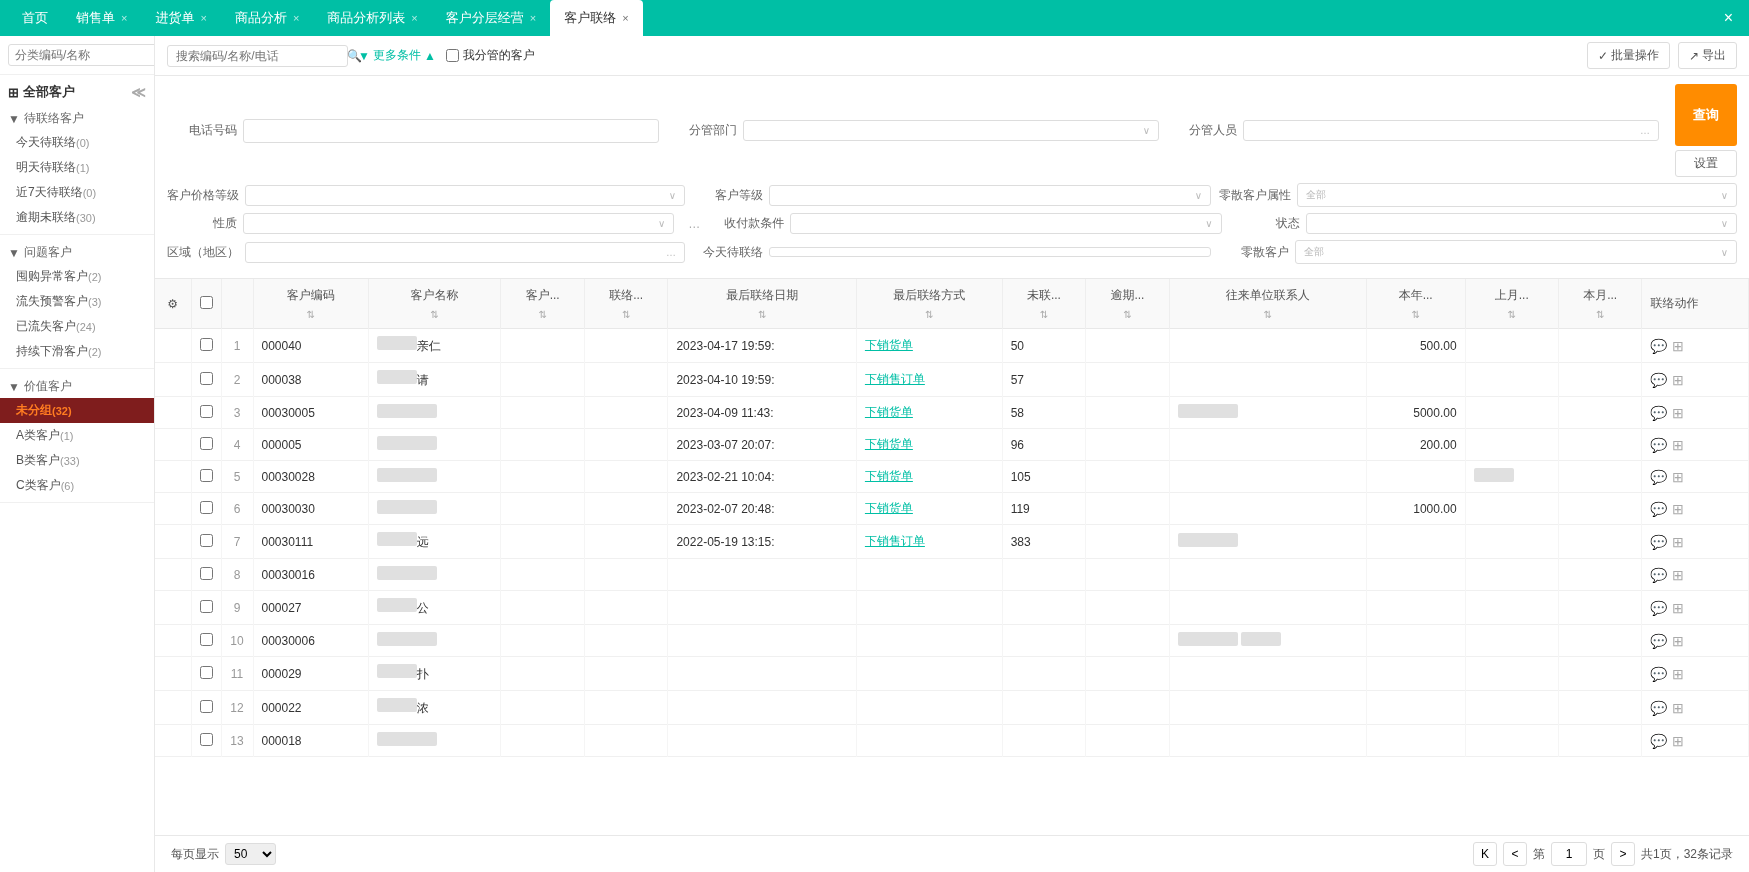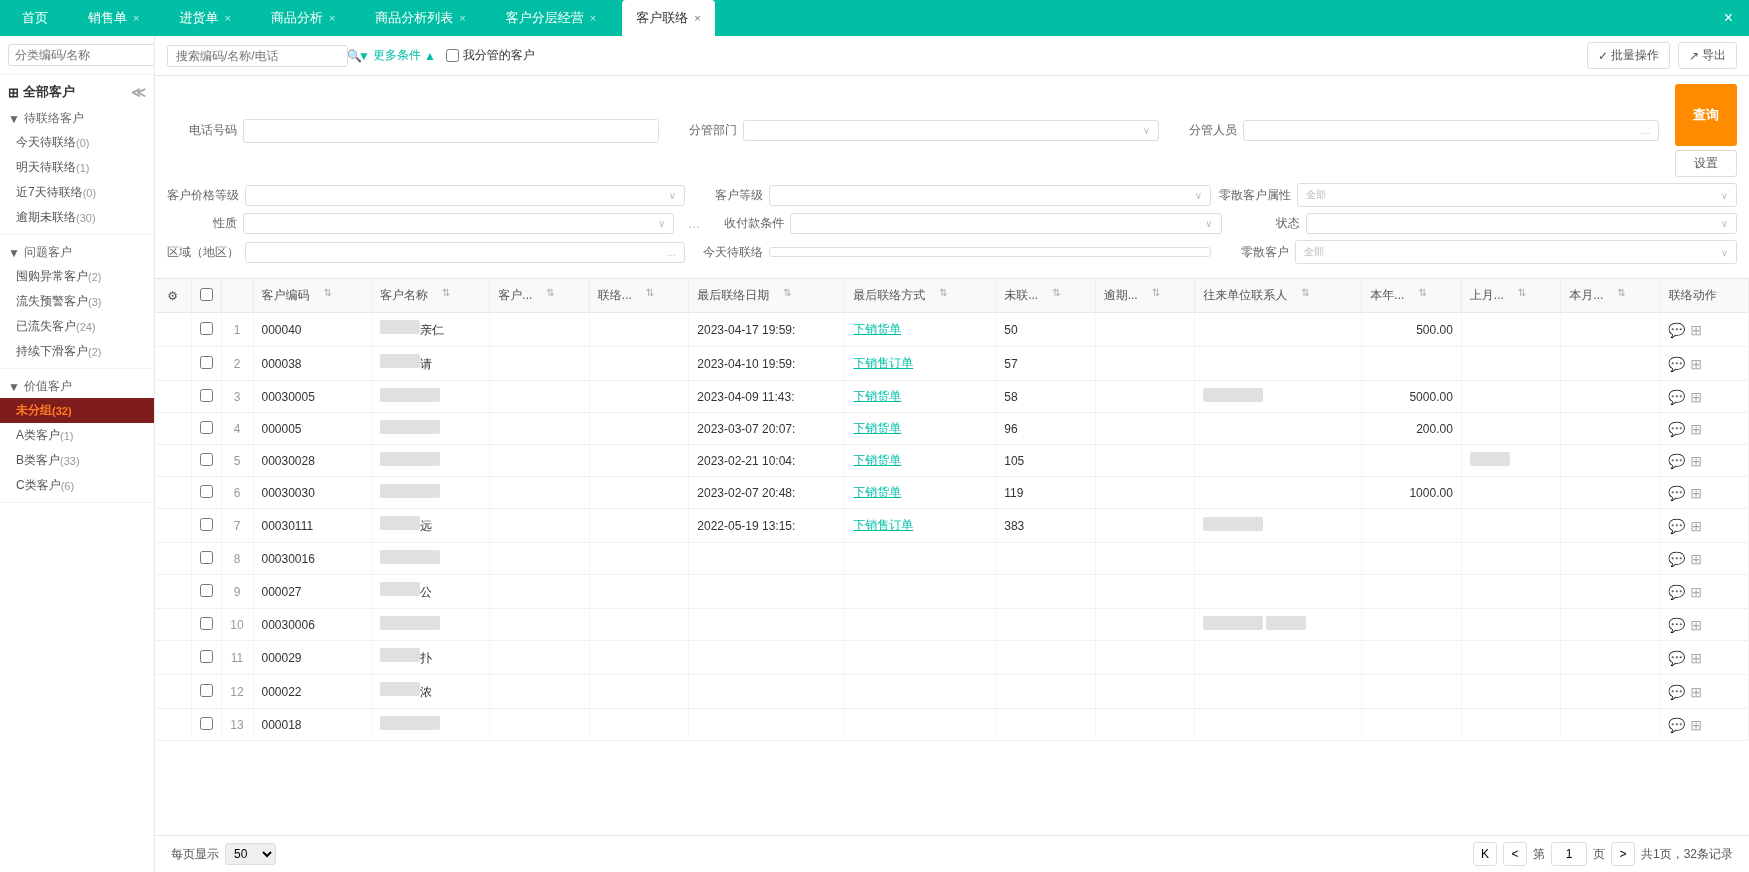--- a/index.html
+++ b/index.html
@@ -288,21 +288,21 @@
       color: #555;
       font-weight: normal;
       white-space: nowrap;
       border-right: 1px solid #eee;
       position: sticky;
       top: 0;
       background: #f9f9f9;
       z-index: 1;
     }
     thead th.sortable { cursor: pointer; }
-    thead th .col-header { display: flex; align-items: flex-start; gap: 14px; }
+    thead th .col-header { display: flex; align-items: center; gap: 5px; flex-direction: column; }
     tbody tr {
       border-bottom: 1px solid #f0f0f0;
     }
     tbody td {
       padding: 7px 8px;
       color: #333;
       white-space: nowrap;
       border-right: 1px solid #f5f5f5;
     }
     .td-link {
@@ -394,21 +394,21 @@
     
     ::-webkit-scrollbar { width: 6px; height: 6px; }
     ::-webkit-scrollbar-track { background: #f5f5f5; }
     ::-webkit-scrollbar-thumb { background: #ccc; border-radius: 3px; }
   </style>
 </head>
 <body>
 
 <div class="top-nav">
 
-  <div id="nav-tabs-container" style="display:flex; gap:12px; flex:1;">
+  <div id="nav-tabs-container" style="display:flex; gap:0; flex:1;">
       <div class="nav-tab">首页</div>
       <div class="nav-tab">销售单<span class="close-x">×</span></div>
       <div class="nav-tab">进货单<span class="close-x">×</span></div>
       <div class="nav-tab">商品分析<span class="close-x">×</span></div>
       <div class="nav-tab">商品分析列表<span class="close-x">×</span></div>
       <div class="nav-tab">客户分层经营<span class="close-x">×</span></div>
       <div class="nav-tab active">客户联络<span class="close-x">×</span></div>
     </div>
   <span class="nav-close-all">×</span>
 </div>

